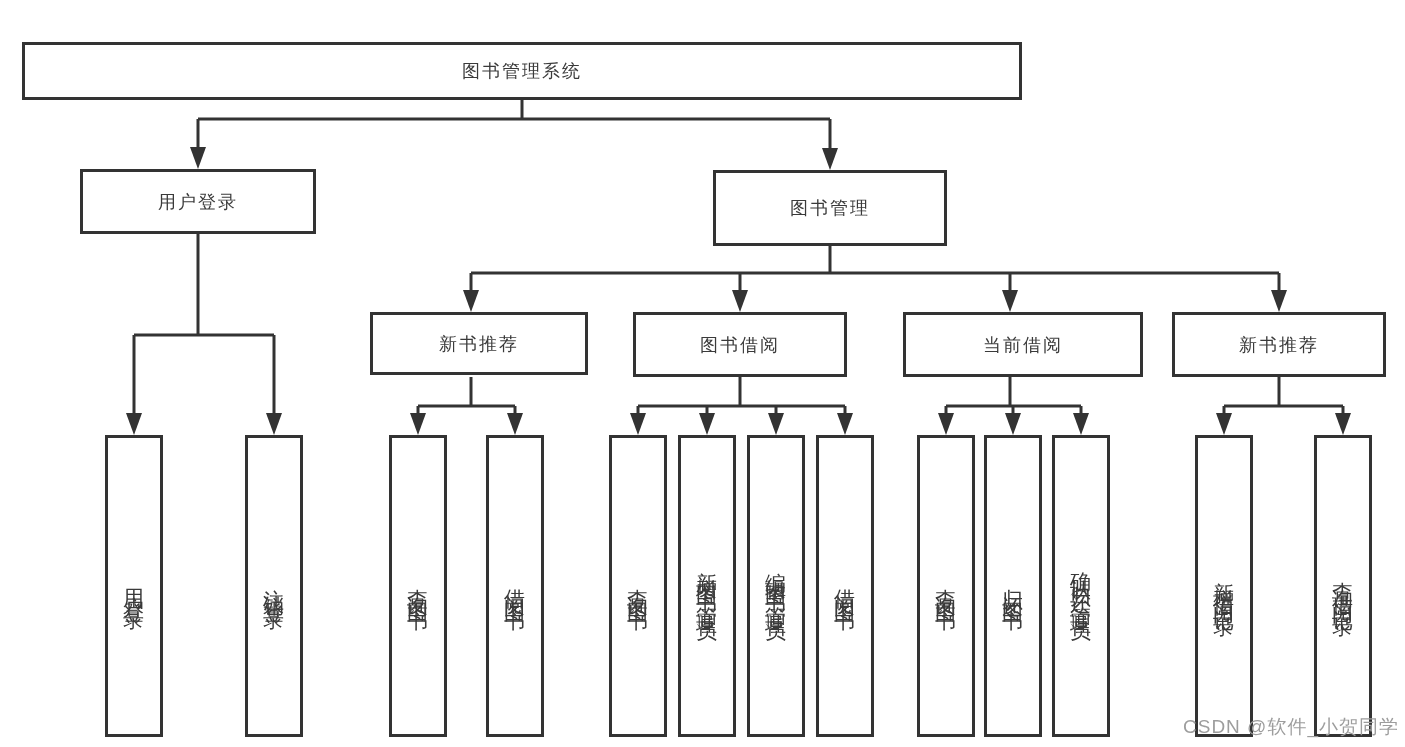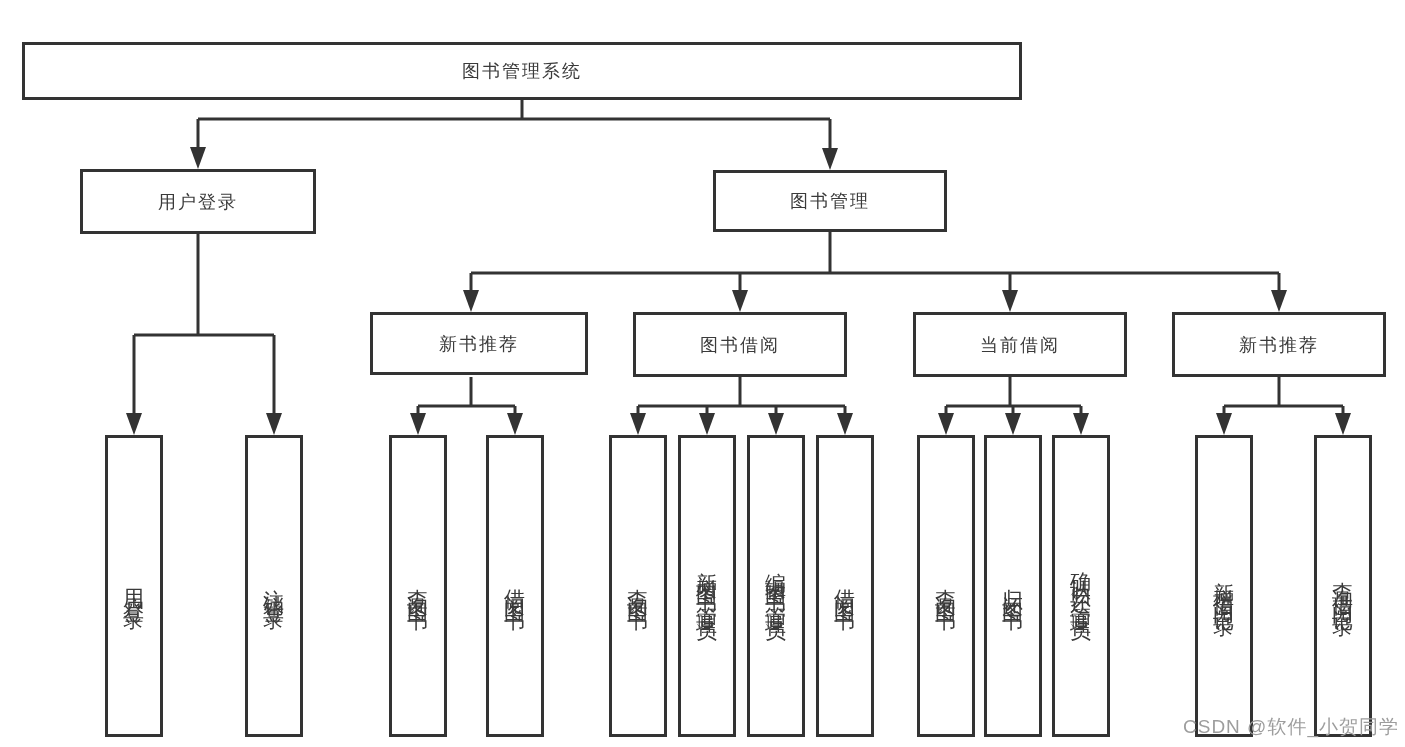--- a/index.html
+++ b/index.html
@@ -122,31 +122,31 @@
       <polygon points="1335,413 1351,413 1343,435"></polygon>
   </svg>
 
   <div class="node" style="left:22px;top:10px;width:1000px;height:58px;margin-top:32px;">
     <span>图书管理系统</span>
   </div>
 
   <div class="node" style="left:80px;top:169px;width:236px;height:65px;">
     <span>用户登录</span>
   </div>
-  <div class="node" style="left:713px;top:170px;width:234px;height:62px;">
+  <div class="node" style="left:713px;top:170px;width:234px;height:76px;">
     <span>图书管理</span>
   </div>
 
   <div class="node" style="left:370px;top:312px;width:218px;height:63px;">
     <span>新书推荐</span>
   </div>
   <div class="node" style="left:633px;top:312px;width:214px;height:65px;">
     <span>图书借阅</span>
   </div>
-  <div class="node" style="left:903px;top:312px;width:214px;height:65px;margin-left:10px;">
+  <div class="node" style="left:903px;top:312px;width:240px;height:65px;">
     <span>当前借阅</span>
   </div>
   <div class="node" style="left:1172px;top:312px;width:214px;height:65px;">
     <span>新书推荐</span>
   </div>
 
   <div class="leaf" style="left:105px;">
     <span>用户登录</span>
   </div>
   <div class="leaf" style="left:245px;">

